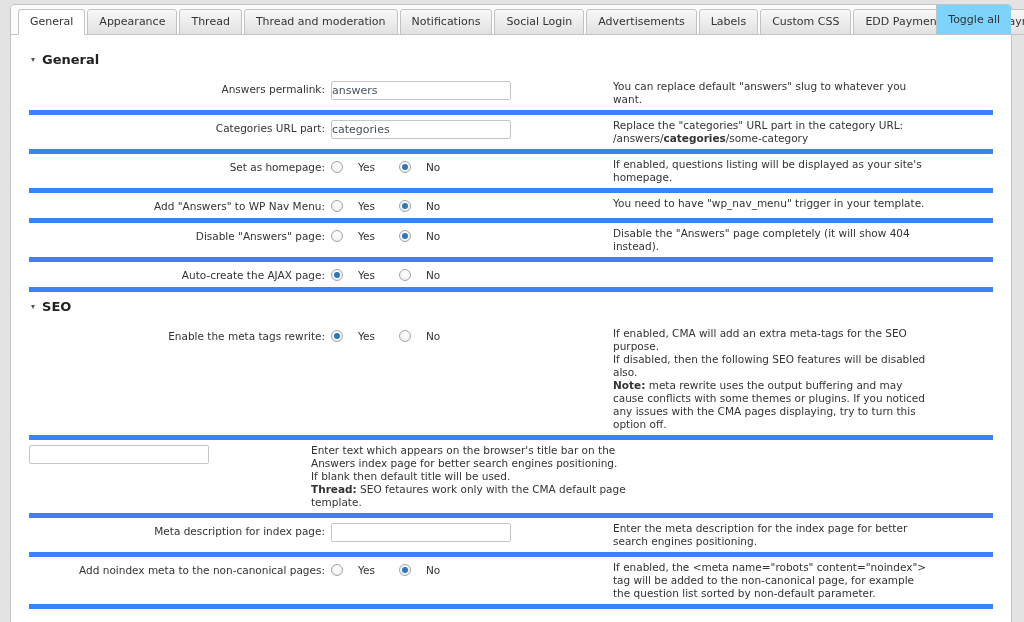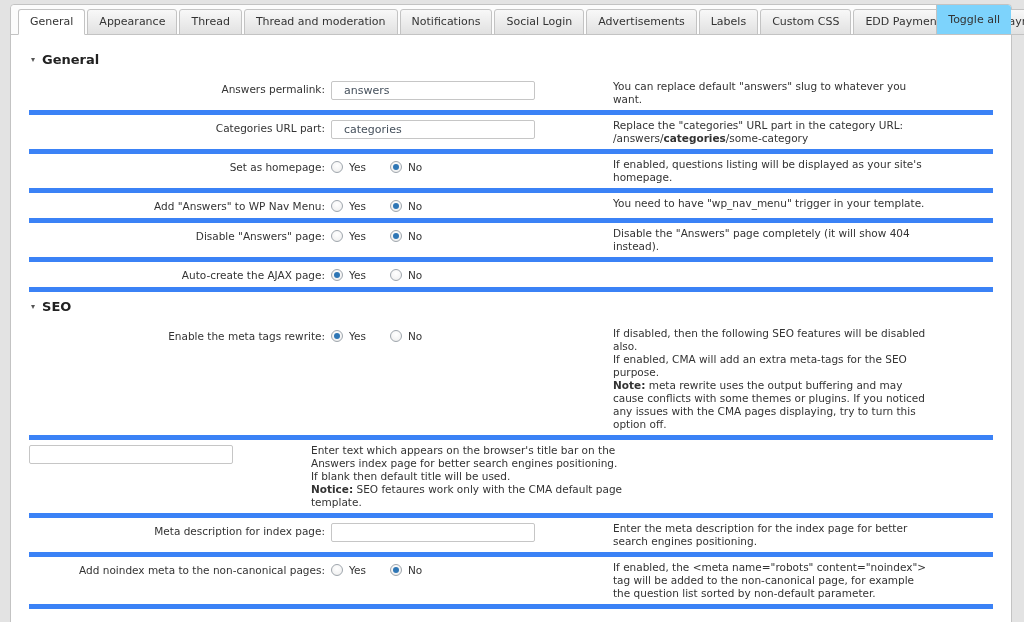--- a/index.html
+++ b/index.html
@@ -50,25 +50,25 @@
   }
   .cell-label {
     width:302px; flex:none; box-sizing:border-box;
     text-align:right; padding:3px 6px 0 0; line-height:13px;
   }
   .cell-control { width:282px; flex:none; padding-top:1px; }
   .cell-desc { width:316px; flex:none; line-height:13px; }
   .cell-desc div { margin:0; }
   .txt {
     width:178px; height:13px; border:1px solid #c6c6c6; border-radius:2px;
-    padding:2px 12px; background:#fff; color:#45505c;
+    padding:2px 0; background:#fff; color:#45505c;
     font-family:"DejaVu Sans","Liberation Sans",sans-serif; font-size:11px;
   }
   .radio-opt {
-    display:inline-flex; align-items:center; gap:6px;
+    display:inline-flex; align-items:center; gap:15px;
     margin-right:24px; padding-top:2px; cursor:pointer;
   }
   .radio {
     width:12px; height:12px; box-sizing:border-box; flex:none;
     border:1px solid #9fa6ad; border-radius:50%; position:relative;
     background:radial-gradient(circle at 50% 35%, #ffffff 0%, #f3f3f3 65%, #e4e4e4 100%);
   }
   .radio.checked::after {
     content:''; position:absolute; left:2px; top:2px; width:6px; height:6px;
     border-radius:50%; background:#2e76b5;
@@ -168,30 +168,30 @@
       <div class="row">
         <div class="cell-label">Enable the meta tags rewrite:</div>
         <div class="cell-control"><label class="radio-opt">
             <span class="radio checked"></span>
             <span>Yes</span>
           </label><label class="radio-opt">
             <span class="radio"></span>
             <span>No</span>
           </label></div>
         <div class="cell-desc">
+          <div><span>If enabled, CMA will add an extra meta-tags for the SEO purpose.</span></div>
           <div><span>If disabled, then the following SEO features will be disabled also.</span></div>
-          <div><span>If enabled, CMA will add an extra meta-tags for the SEO purpose.</span></div>
           <div><b>Note:</b><span> meta rewrite uses the output buffering and may cause conflicts with some themes or plugins. If you noticed any issues with the CMA pages displaying, try to turn this option off.</span></div>
         </div>
       </div>
       <div class="row">
         <div class="cell-control"><input class="txt" type="text" style=""></div>
         <div class="cell-desc">
           <div><span>Enter text which appears on the browser's title bar on the Answers index page for better search engines positioning. If blank then default title will be used.</span></div>
-          <div><b>Notice:</b><span> SEO fetaures work only with the CMA default page template.</span></div>
+          <div><b>Thread:</b><span> SEO fetaures work only with the CMA default page template.</span></div>
         </div>
       </div>
       <div class="row">
         <div class="cell-label">Meta description for index page:</div>
         <div class="cell-control"><input class="txt" type="text" style=""></div>
         <div class="cell-desc">
           <div><span>Enter the meta description for the index page for better search engines positioning.</span></div>
         </div>
       </div>
       <div class="row">

